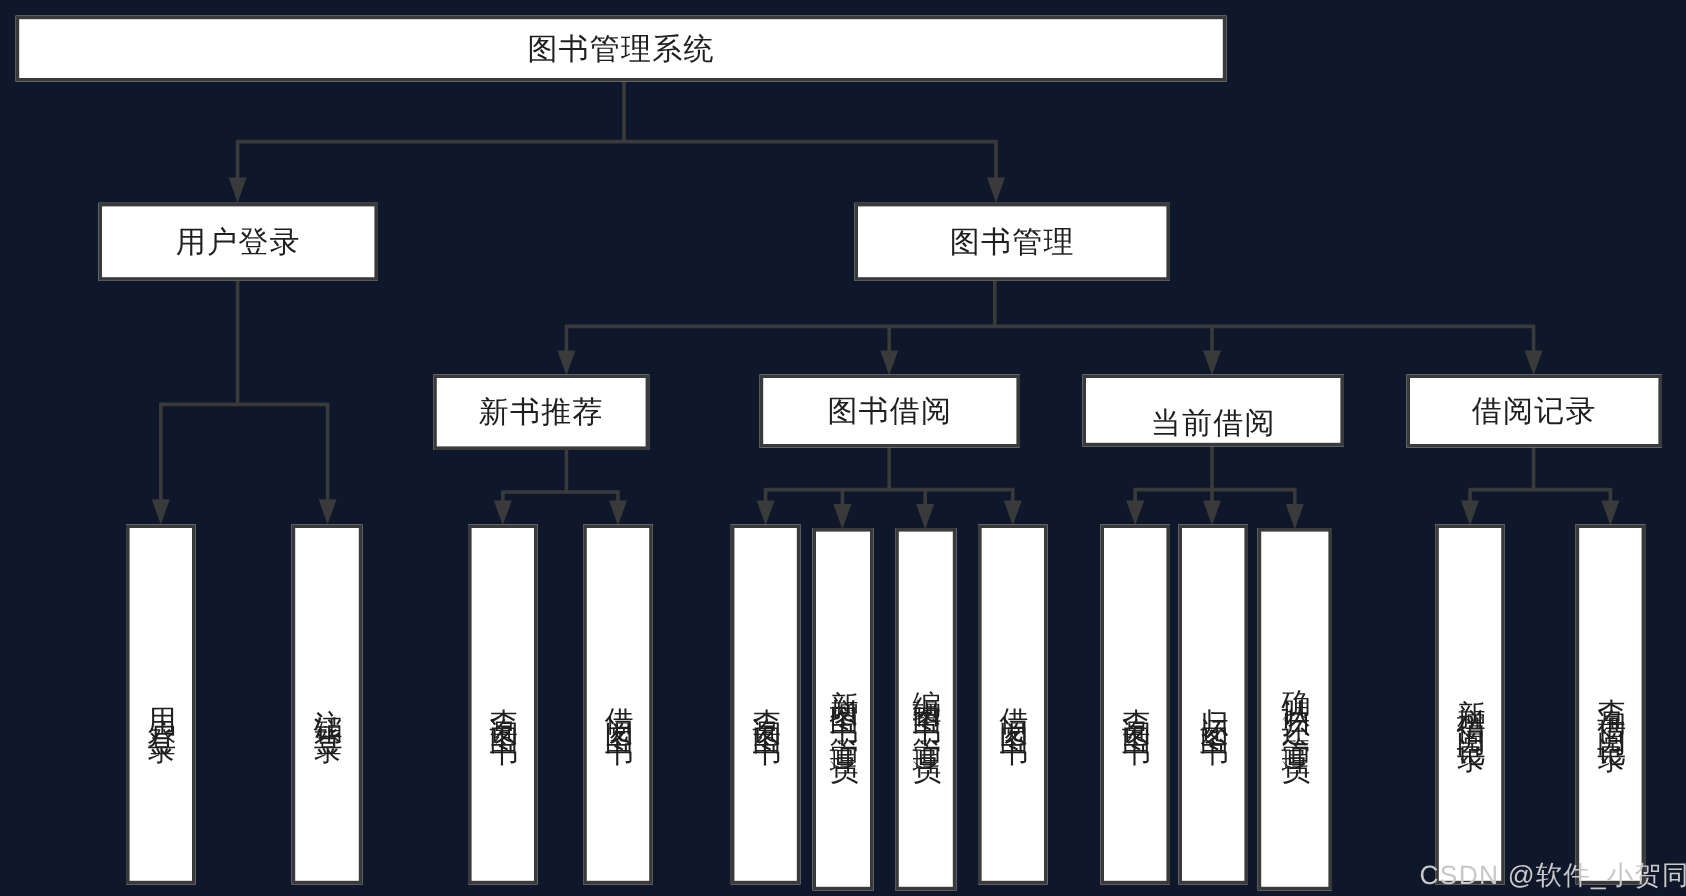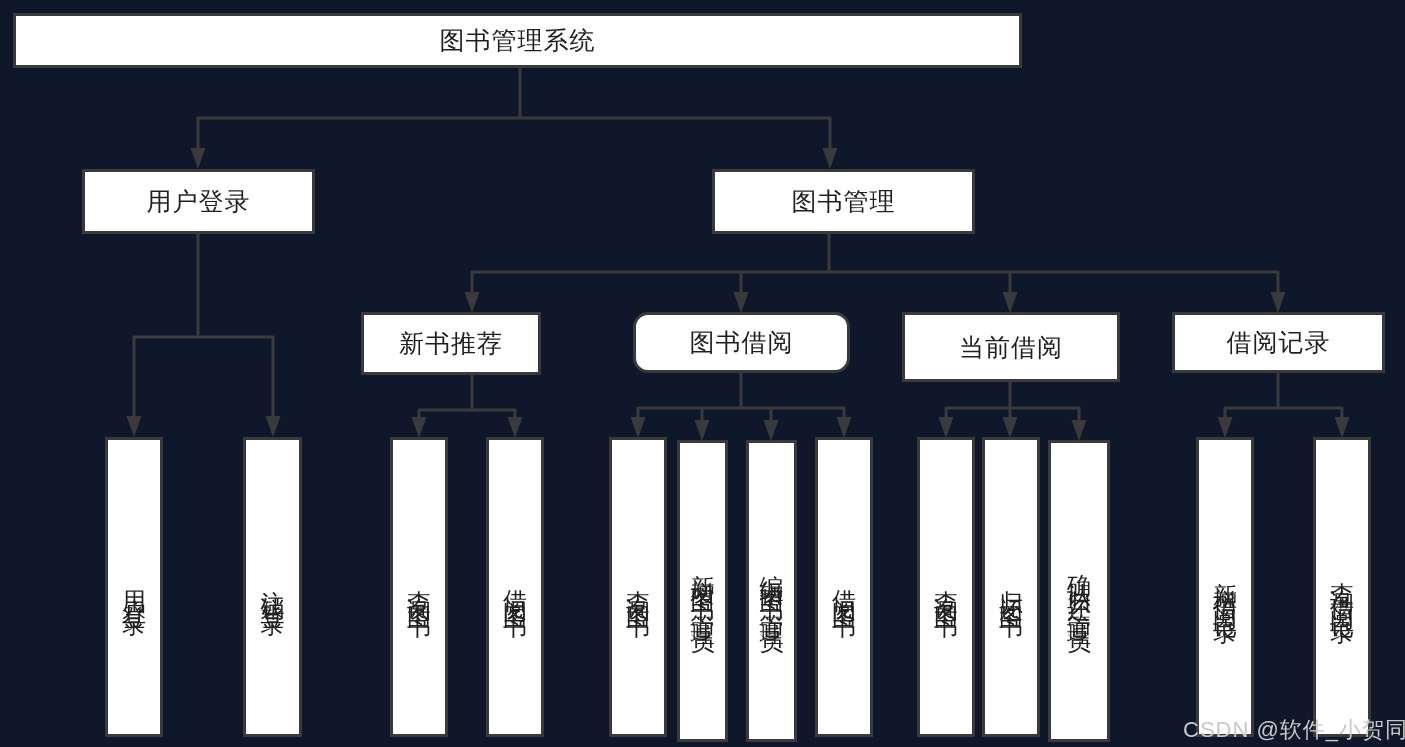--- a/index.html
+++ b/index.html
@@ -95,24 +95,24 @@
   <div class="box h" style="left:82px; top:169px; width:233px; height:65px;">
     <span>用户登录</span>
   </div>
   <div class="box h" style="left:712px; top:169px; width:263px; height:65px;">
     <span>图书管理</span>
   </div>
 
   <div class="box h" style="left:361px; top:312px; width:180px; height:63px;">
     <span>新书推荐</span>
   </div>
-  <div class="box h" style="left:633px; top:312px; width:217px; height:61px;border-radius:15px;">
+  <div class="box h" style="left:633px; top:312px; width:217px; height:61px;">
     <span>图书借阅</span>
   </div>
-  <div class="box h" style="left:902px; top:312px; width:218px; height:70px;">
+  <div class="box h" style="left:902px; top:312px; width:218px; height:60px;align-items:flex-end;">
     <span>当前借阅</span>
   </div>
   <div class="box h" style="left:1172px; top:312px; width:213px; height:61px;">
     <span>借阅记录</span>
   </div>
 
   <div class="box v" style="left:105px; top:437px; width:58px; height:300px;">
     <span>用户登录</span>
   </div>
   <div class="box v" style="left:243px; top:437px; width:59px; height:300px;">

